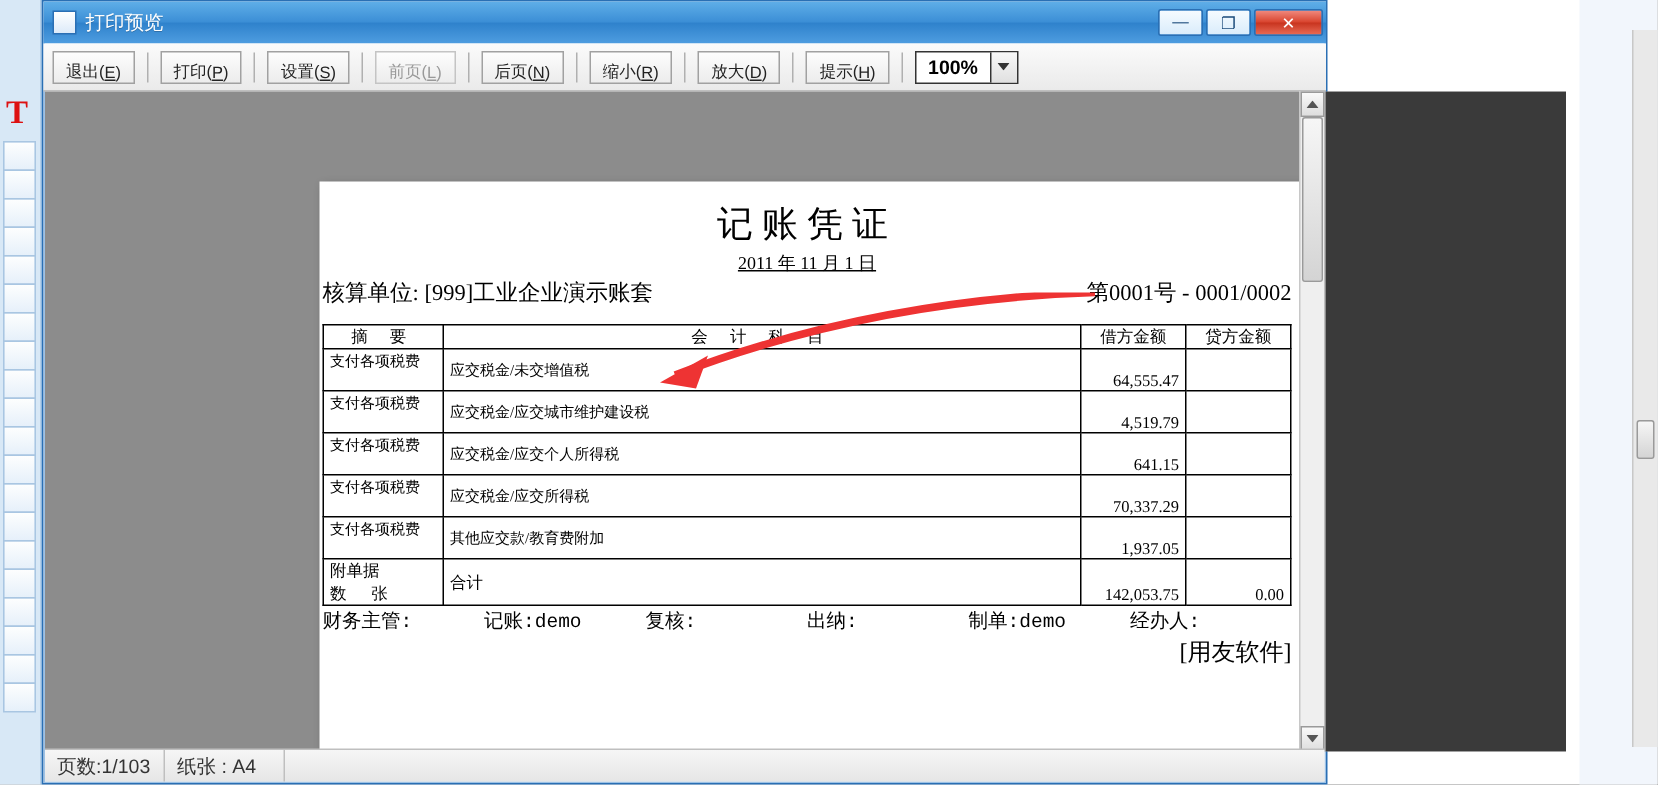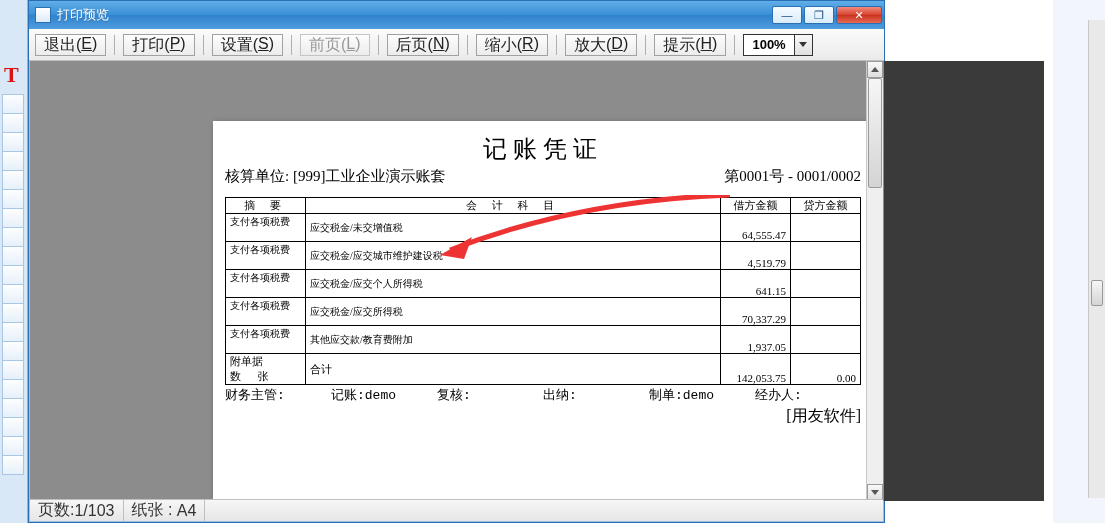--- a/index.html
+++ b/index.html
@@ -118,22 +118,22 @@
     display: flex;
     align-items: center;
     padding: 0 6px;
     gap: 8px;
   }
   .tb-btn {
     height: 22px;
     padding: 0 8px;
     background: linear-gradient(#fdfdfd,#ececec);
     border: 1px solid #a1a1a1;
-    display: flex; align-items: flex-start;
-    font-size: 16px;
+    display: flex; align-items: flex-end;
+    font-size: 11px;
     color: #222;
     cursor: default;
   }
   .tb-btn.disabled { color: #999; border-color: #c4c4c4; }
   .tb-btn u { text-decoration: underline; }
   .tb-sep {
     width: 1px; height: 20px;
     background: #b0b0b0;
   }
   .tb-combo {
@@ -208,34 +208,34 @@
 
   
   .statusbar {
     position: absolute;
     left: 1px; right: 1px; bottom: 1px;
     height: 22px;
     background: linear-gradient(#f6f6f6,#e6e6e6);
     border-top: 1px solid #bfbfbf;
     display: flex;
     align-items: center;
-    font-size: 16px;
+    font-size: 13px;
     color: #333;
   }
   .status-cell {
     padding: 0 8px;
     height: 100%;
     display: flex; align-items: center;
     border-right: 1px solid #bfbfbf;
     min-width: 80px;
   }
 
   
   .voucher {
-    padding: 12px 10px 0 12px;
+    padding: 12px 10px 0 2px;
     font-family: "SimSun","NSimSun",serif;
   }
   .v-title {
     font-size: 24px;
     letter-spacing: 6px;
     text-align: center;
     font-family: "SimSun",serif;
   }
   .v-date {
     text-align: center;
@@ -404,20 +404,21 @@
           </svg>
       </div>
     </div>
   </div>
 
   <div class="prev-area">
 
     <div class="paper">
       <div class="voucher">
         <div class="v-title">记账凭证</div>
+        <div class="v-date">2011 年 11 月 1 日</div>
         <div class="v-headrow">
           <div>
             <span>核算单位:</span>
             <span>[999]工业企业演示账套</span>
           </div>
           <div>第0001号 - 0001/0002</div>
         </div>
 
         <table class="vt">
           <colgroup>

